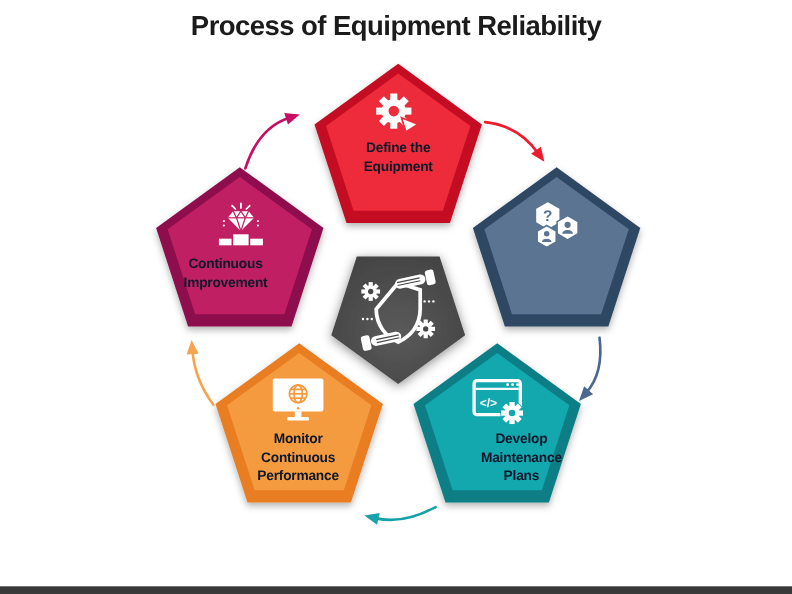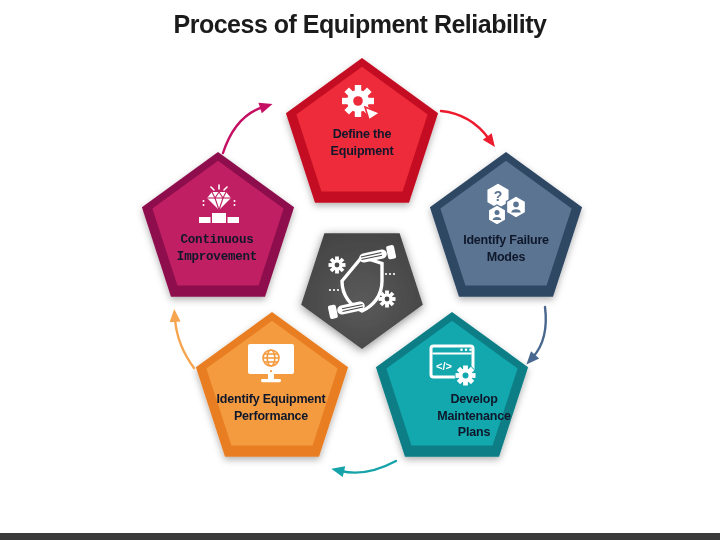--- a/index.html
+++ b/index.html
@@ -10,21 +10,21 @@
     font-size:25px;font-weight:bold;color:#1b1b1b;letter-spacing:-0.5px;margin:0;
   }
   .step-label{
     position:absolute;text-align:center;color:#0f172a;
     font-size:12.5px;font-weight:bold;line-height:1.32;letter-spacing:-0.2px;
   }
   .lbl-0{left:302px;top:126px;width:120px;}
   .lbl-1{left:446px;top:232px;width:120px;}
   .lbl-2{left:424px;top:391px;width:100px;}
   .lbl-3{left:216px;top:391px;width:110px;}
-  .lbl-4{left:156px;top:232px;width:122px;font-family:Liberation Mono, monospace;}
+  .lbl-4{left:144px;top:232px;width:122px;}
   svg{position:absolute;left:0;top:0;}
   text{font-family:"Liberation Sans",sans-serif;}
 </style>
 </head>
 <body>
 
 <div class="stage">
 
   <h1 class="page-title">Process of Equipment Reliability</h1>
 
@@ -230,18 +230,17 @@
       <g>
         <path d="M194,368 Q177,345 175,319" stroke="#f6a44e"></path>
         <polygon points="0,0 -13,-5.5 -13,5.5" transform="translate(174.2,309) rotate(-94)" fill="#f6a44e"></polygon>
       </g>
     </g>
 
     <rect x="0" y="533" width="720" height="7" fill="#3a3a3a"></rect>
   </svg>
 
   <div class="step-label lbl-0">Define the Equipment</div>
-  <div class="step-label lbl-1">Identify Failure Modes</div>
   <div class="step-label lbl-2">Develop Maintenance Plans</div>
-  <div class="step-label lbl-3">Identify Equipment Performance</div>
+  <div class="step-label lbl-3">Monitor Continuous Performance</div>
   <div class="step-label lbl-4">Continuous Improvement</div>
 
 </div>
 
 </body></html>

